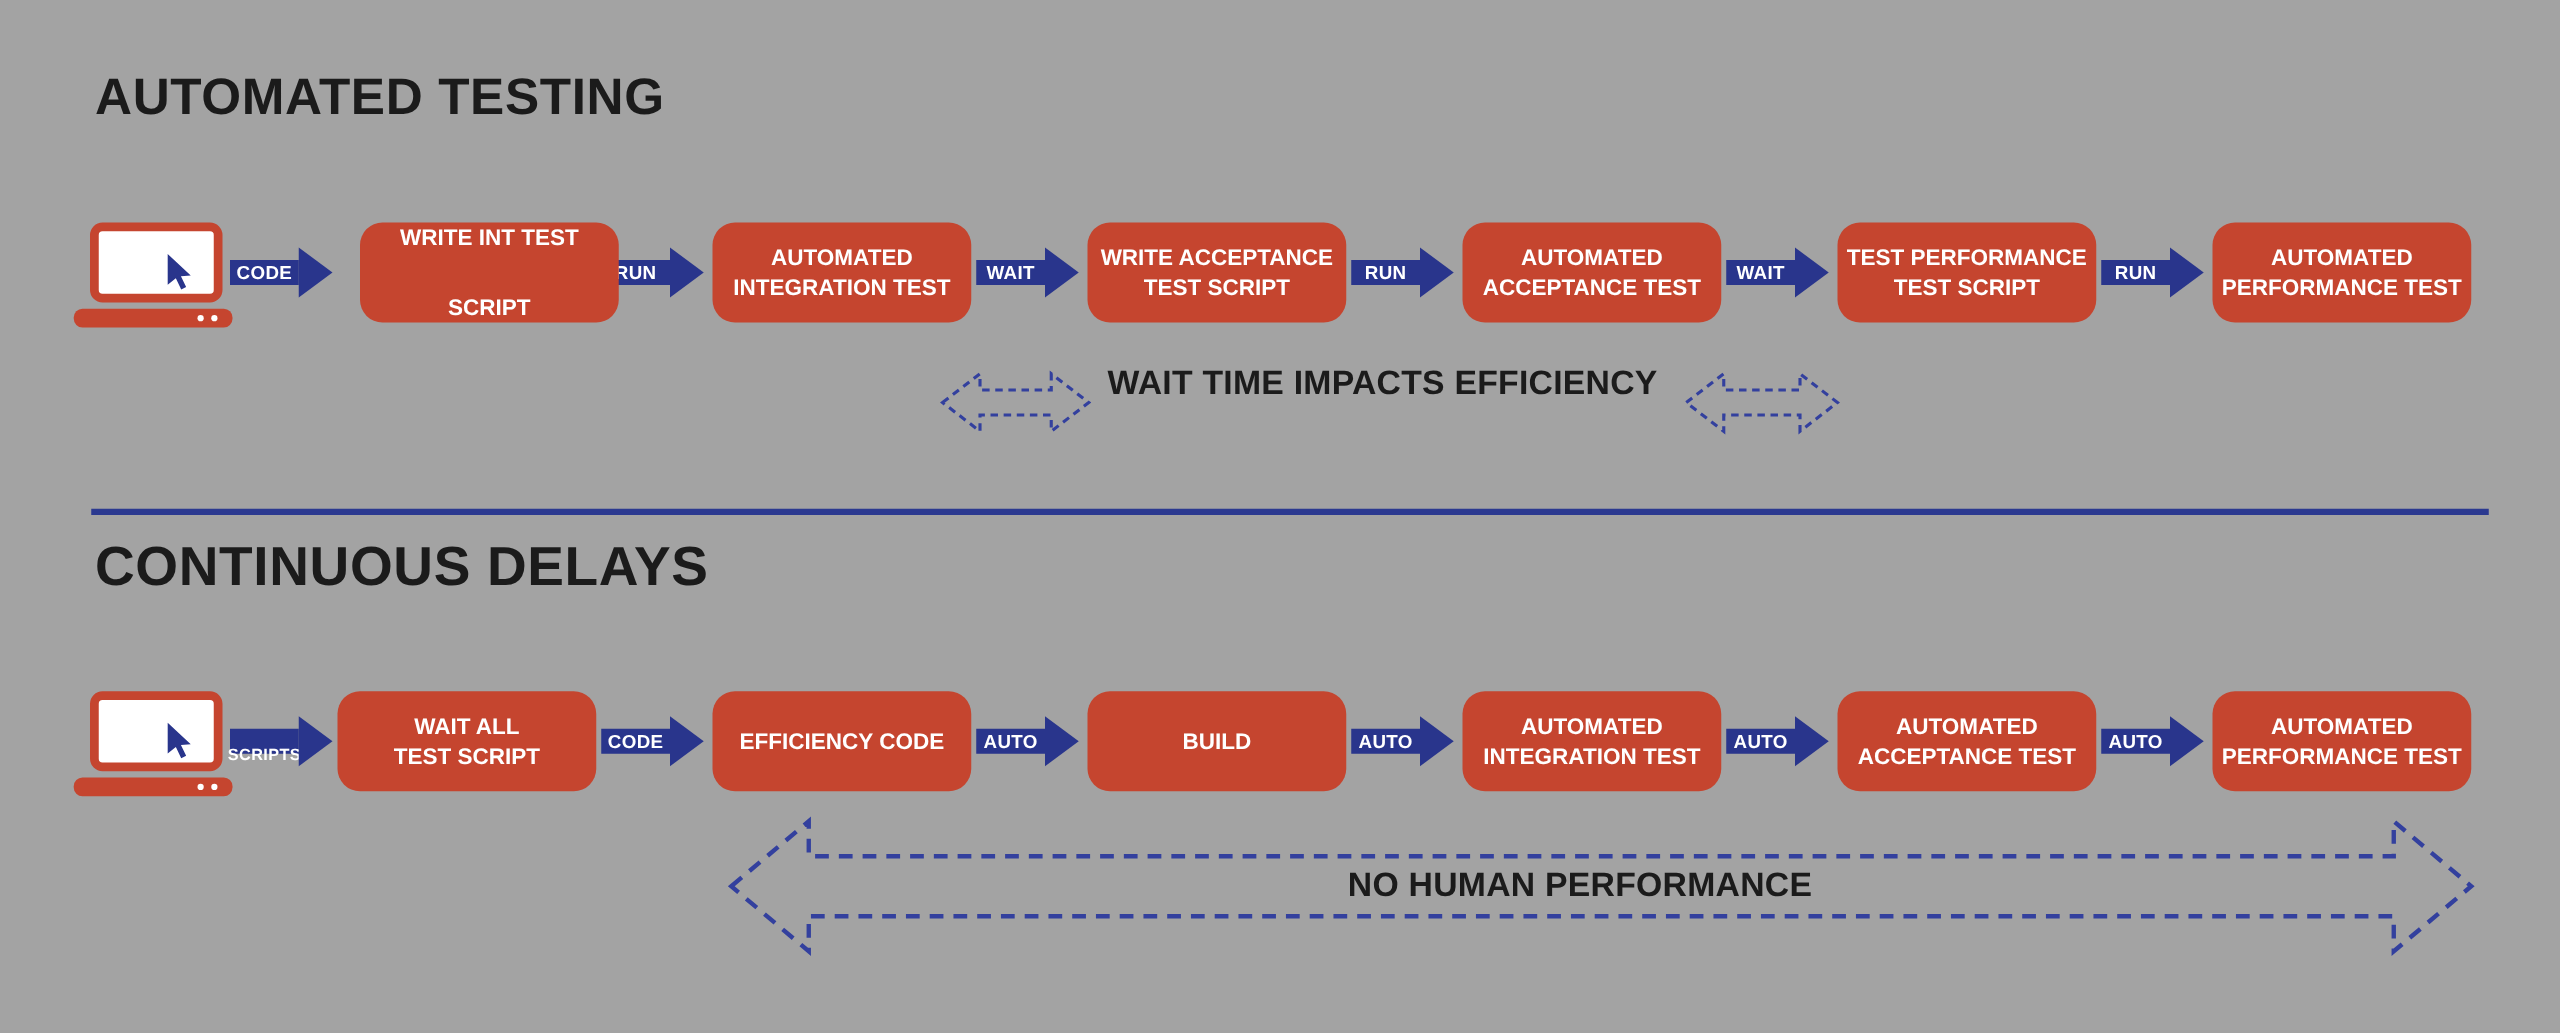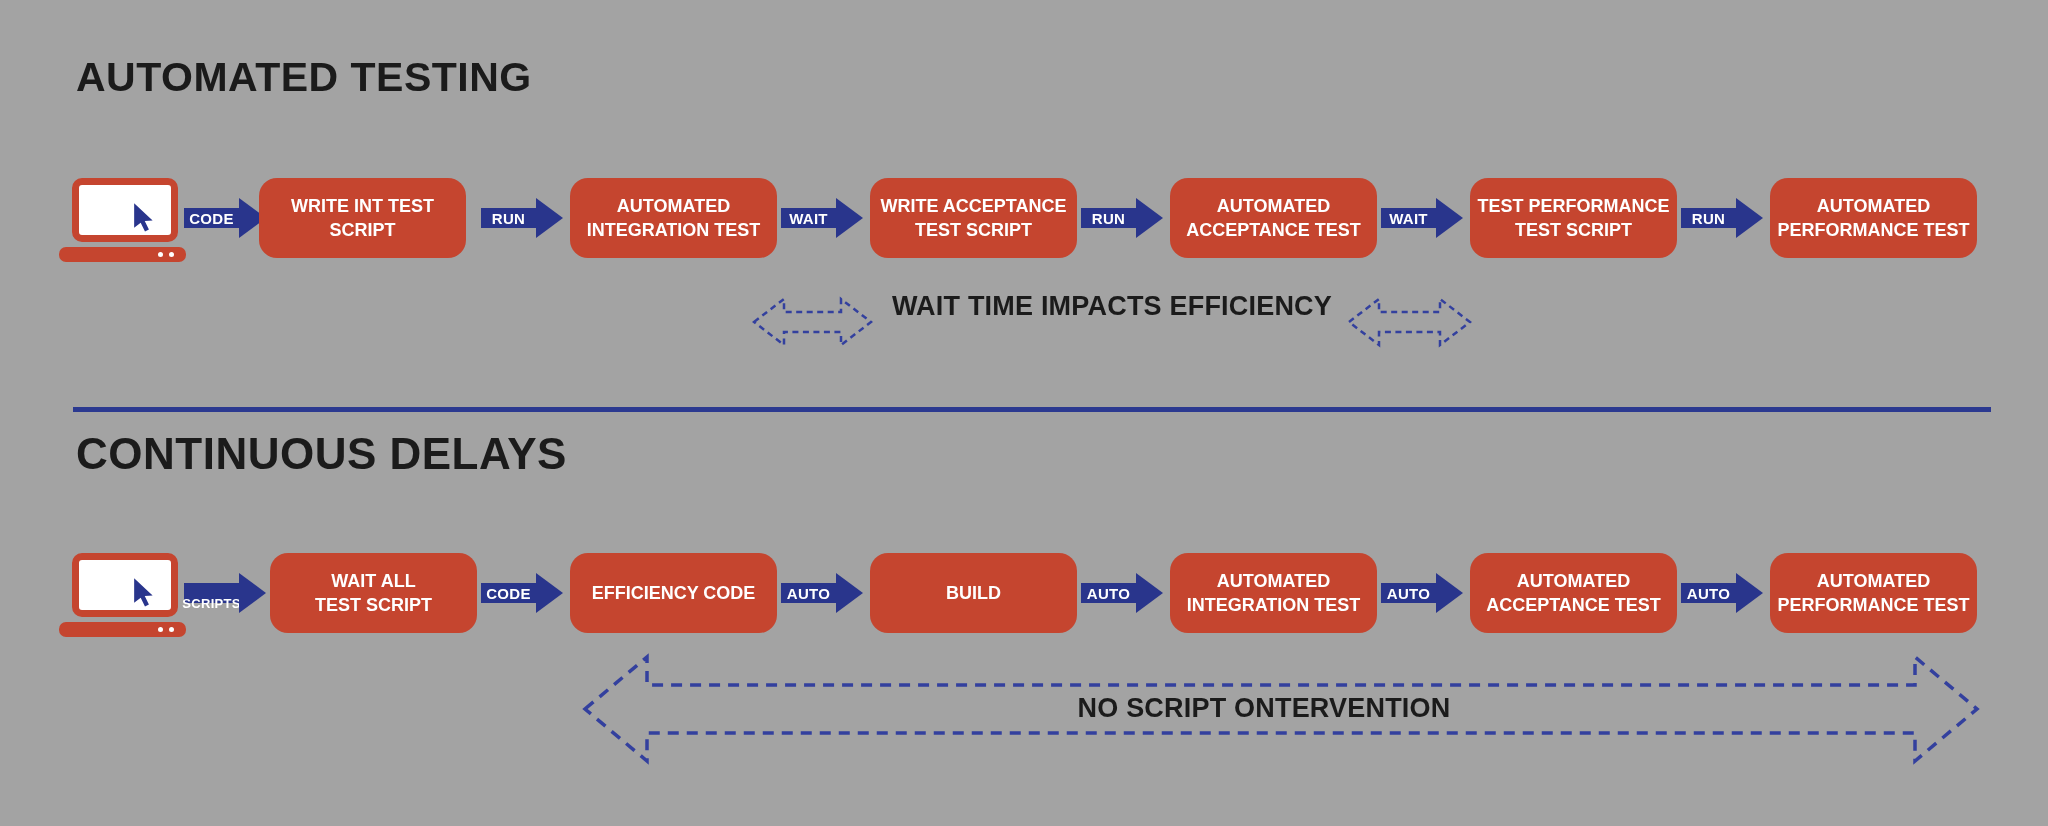--- a/index.html
+++ b/index.html
@@ -32,21 +32,21 @@
   .laptop{position:absolute;width:127px;height:85px;}
   .laptop-screen{
     position:absolute;left:13px;top:0;width:106px;height:64px;box-sizing:border-box;
     border:7px solid #C5452F;border-radius:10px;background:#ffffff;
   }
   .laptop-base{position:absolute;left:0;top:69px;width:127px;height:15px;background:#C5452F;border-radius:7px;}
   .laptop-dot{position:absolute;width:5px;height:5px;border-radius:50%;background:#ffffff;top:74px;}
   .cursor-svg{position:absolute;left:70px;top:24px;}
   
   .annot-text{
-    position:absolute;left:880px;top:289px;width:452px;text-align:right;
+    position:absolute;left:880px;top:289px;width:452px;text-align:center;
     font-size:27px;font-weight:700;color:#1b1b1b;line-height:34px;letter-spacing:.2px;
   }
   .big-annot-text{
     position:absolute;left:1064px;top:693px;width:400px;text-align:center;
     font-size:27px;font-weight:700;color:#1b1b1b;letter-spacing:.2px;white-space:nowrap;
   }
   .dashed-svg{position:absolute;}
   .dashed-svg path{fill:none;stroke:#33409E;}
 </style>
 </head>
@@ -95,21 +95,21 @@
           <span class="arrow-label" style="font-size: 15px;">WAIT</span>
         </div>
         <div class="arrow-head"></div>
       </div>
       <div class="arrow" style="left: 1681px; top: 198px;">
         <div class="arrow-shaft">
           <span class="arrow-label" style="font-size: 15px;">RUN</span>
         </div>
         <div class="arrow-head"></div>
       </div>
-      <div class="box" style="left: 259px; top: 178px;">
+      <div class="box" style="left: 288px; top: 178px; justify-content: space-between;">
         <div class="box-line">WRITE INT TEST</div>
         <div class="box-line">SCRIPT</div>
       </div>
       <div class="box" style="left: 570px; top: 178px;">
         <div class="box-line">AUTOMATED</div>
         <div class="box-line">INTEGRATION TEST</div>
       </div>
       <div class="box" style="left: 870px; top: 178px;">
         <div class="box-line">WRITE ACCEPTANCE</div>
         <div class="box-line">TEST SCRIPT</div>
@@ -208,15 +208,15 @@
       </div>
       <div class="box" style="left: 1770px; top: 553px;">
         <div class="box-line">AUTOMATED</div>
         <div class="box-line">PERFORMANCE TEST</div>
       </div>
     </div>
 
   <svg class="dashed-svg" style="left:580px;top:650px;" width="1402" height="118" viewBox="0 0 1402 118">
     <path d="M5 59 L67 7 L67 35 L1335 35 L1335 7 L1397 59 L1335 111 L1335 83 L67 83 L67 111 Z" stroke-width="3.5" stroke-dasharray="11 8"></path>
   </svg>
-  <div class="big-annot-text">NO SCRIPT ONTERVENTION</div>
+  <div class="big-annot-text">NO HUMAN PERFORMANCE</div>
 
 </div>
 
 </body></html>

